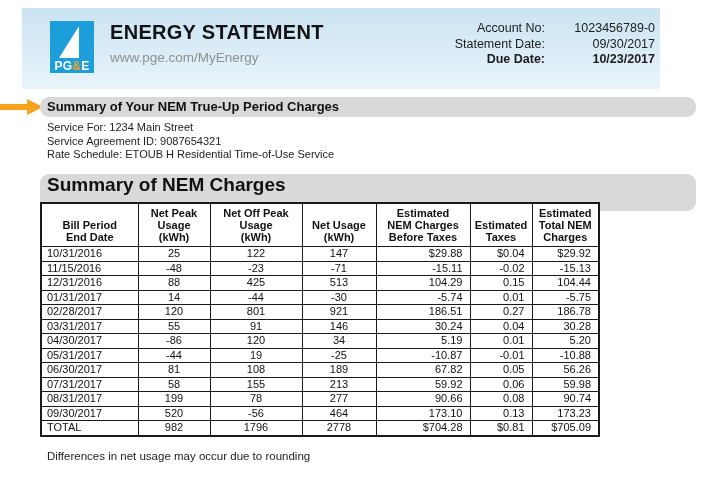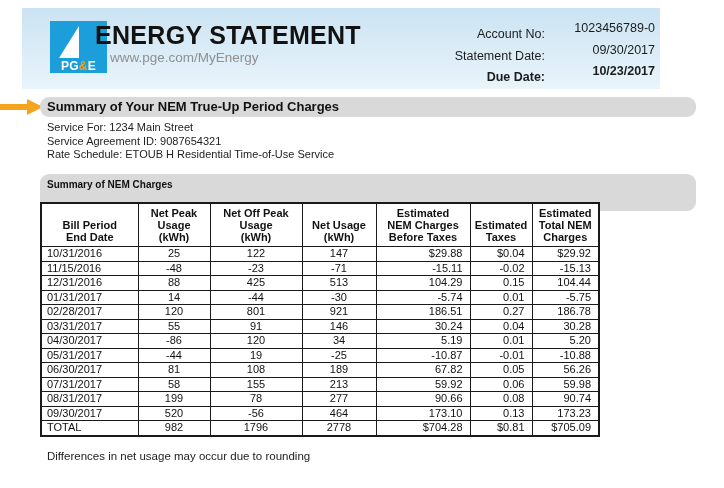--- a/index.html
+++ b/index.html
@@ -10,41 +10,41 @@
     --arrow-orange:#f7a31e;
     --bar-gray:#d9d9d9;
   }
   html,body{margin:0;padding:0;background:#ffffff;}
   body{width:724px;height:488px;font-family:"Liberation Sans","DejaVu Sans",sans-serif;}
   .page{position:relative;width:724px;height:488px;background:#ffffff;overflow:hidden;}
 
   
   .band{position:absolute;left:22px;top:8px;width:638px;height:81px;
         background:linear-gradient(180deg,var(--band-top) 0%,var(--band-bottom) 100%);}
-  .logo{position:absolute;left:28px;top:13px;width:57px;height:52px;background:var(--logo-blue);}
+  .logo{position:absolute;left:28px;top:13px;width:44px;height:52px;background:var(--logo-blue);}
   .logo svg{position:absolute;left:0;top:0;}
   .logo-text{position:absolute;left:0;right:0;bottom:1px;text-align:center;color:#ffffff;
              font-weight:bold;font-size:12px;line-height:12px;letter-spacing:0.2px;}
   .logo-text .amp{color:var(--amp-orange);}
-  .title{position:absolute;left:73px;top:13px;font-size:25px;font-weight:bold;color:#121212;letter-spacing:0.3px;}
+  .title{position:absolute;left:88px;top:13px;font-size:20px;font-weight:bold;color:#121212;letter-spacing:0.3px;}
   .url{position:absolute;left:88px;top:42px;font-size:13.5px;color:#8f8f8f;}
   .account{position:absolute;right:5px;top:13px;font-size:12.5px;color:#1c1c1c;}
   .acct-row{display:flex;justify-content:flex-end;line-height:15.5px;}
-  .acct-label{text-align:right;margin-top:6px;}
+  .acct-label{text-align:right;}
   .acct-value{width:110px;text-align:right;}
   .bold-row{font-weight:bold;}
 
   
   .arrow{position:absolute;left:0;top:98px;}
 
   
   .bar{position:absolute;left:40px;width:656px;height:20px;background:var(--bar-gray);
        font-weight:bold;font-size:13px;color:#111;line-height:20px;padding-left:7px;box-sizing:border-box;border-radius:9px;}
   .bar1{top:97px;}
-  .bar2{top:174px;height:37px;line-height:21px;font-size:10px;}
+  .bar2{top:174px;height:37px;line-height:21px;font-size:19px;}
 
   .service{position:absolute;left:47px;top:121px;font-size:11px;line-height:13.5px;color:#232323;}
 
   
   .nem-table{position:absolute;left:40px;top:202px;border-collapse:collapse;table-layout:fixed;
              width:558px;font-size:11px;color:#111;border:2px solid #1a1a1a;}
   .nem-table th,.nem-table td{border:1px solid #1a1a1a;}
   .nem-table th{font-weight:bold;text-align:center;vertical-align:bottom;
                 padding:3px 1px 3px;line-height:12px;white-space:pre-line;background:#ffffff;}
   .nem-table td{height:13.5px;line-height:13px;padding:0 2px;background:#ffffff;}

